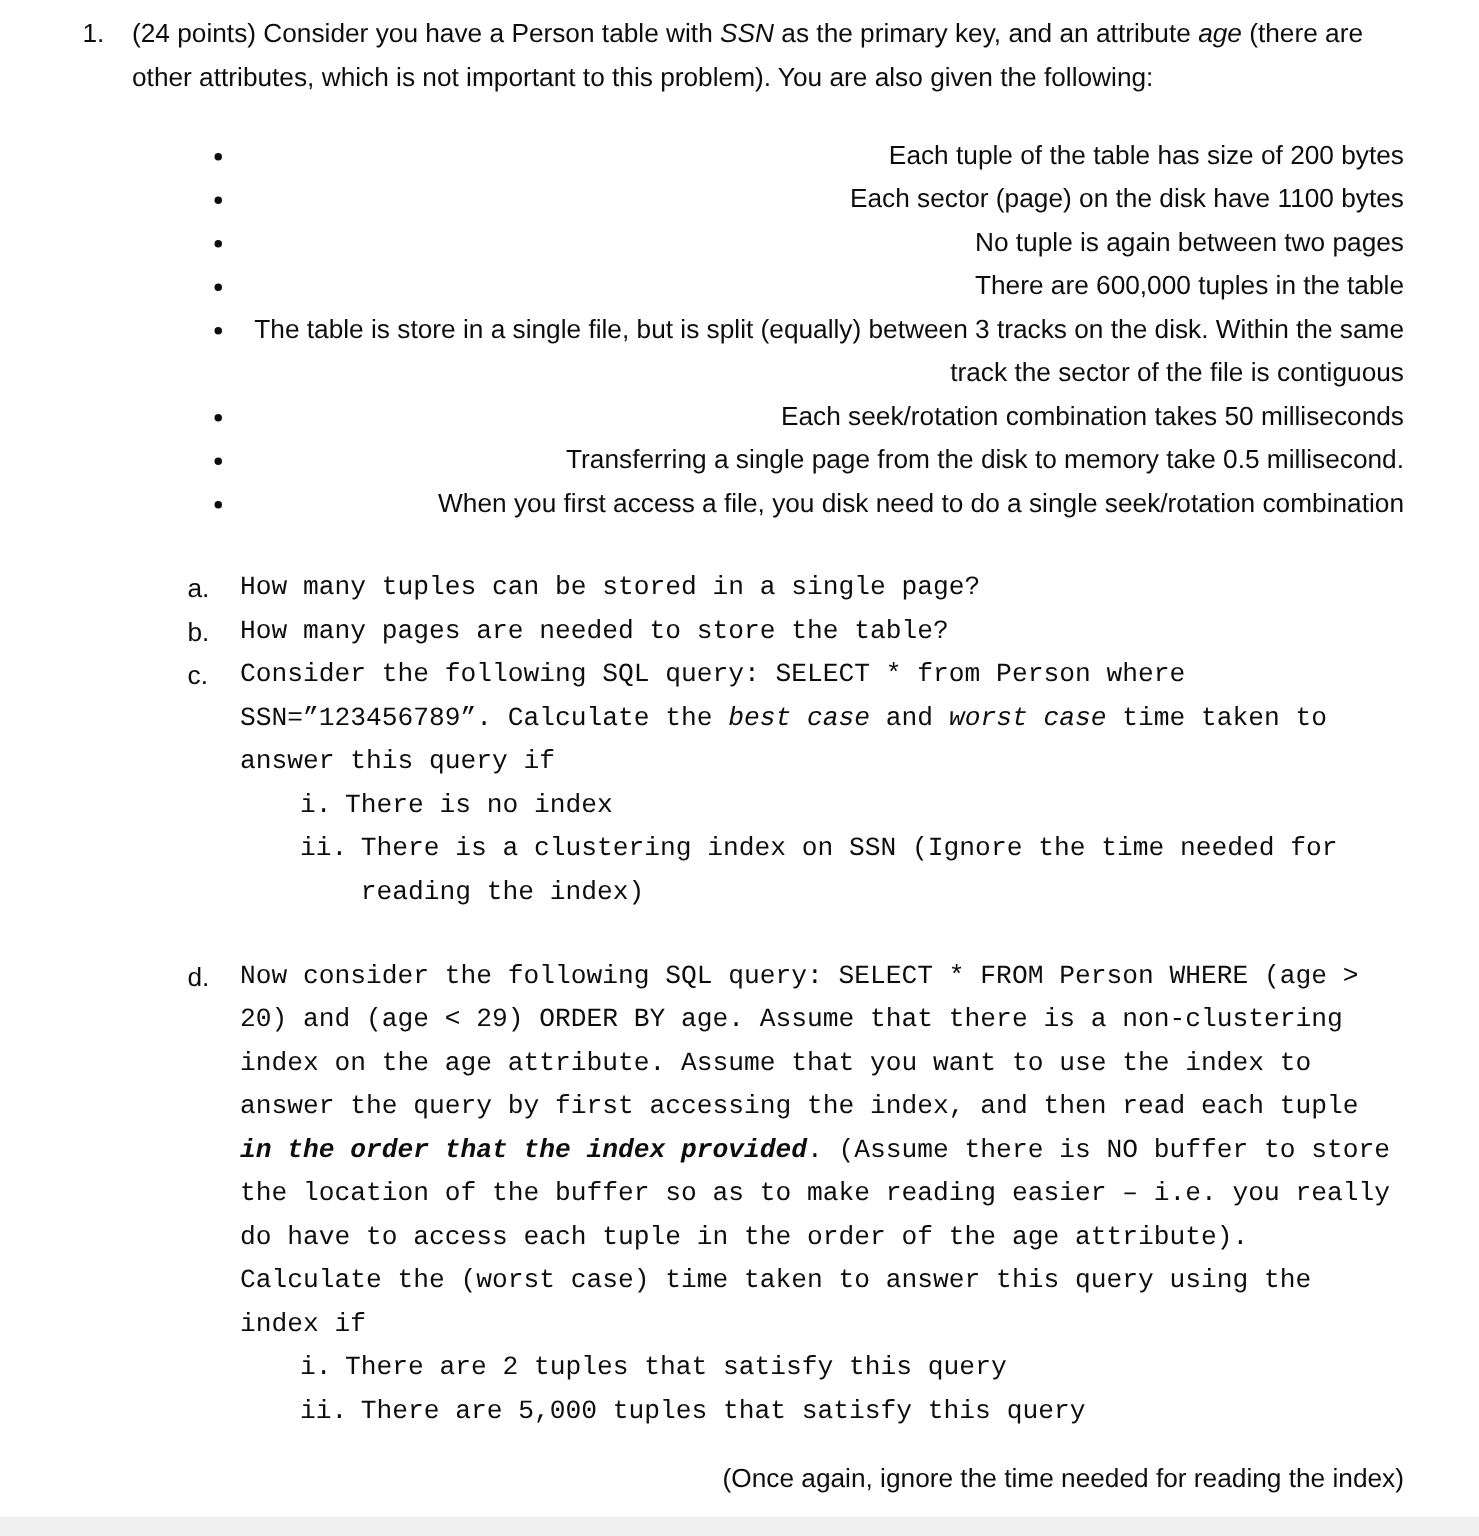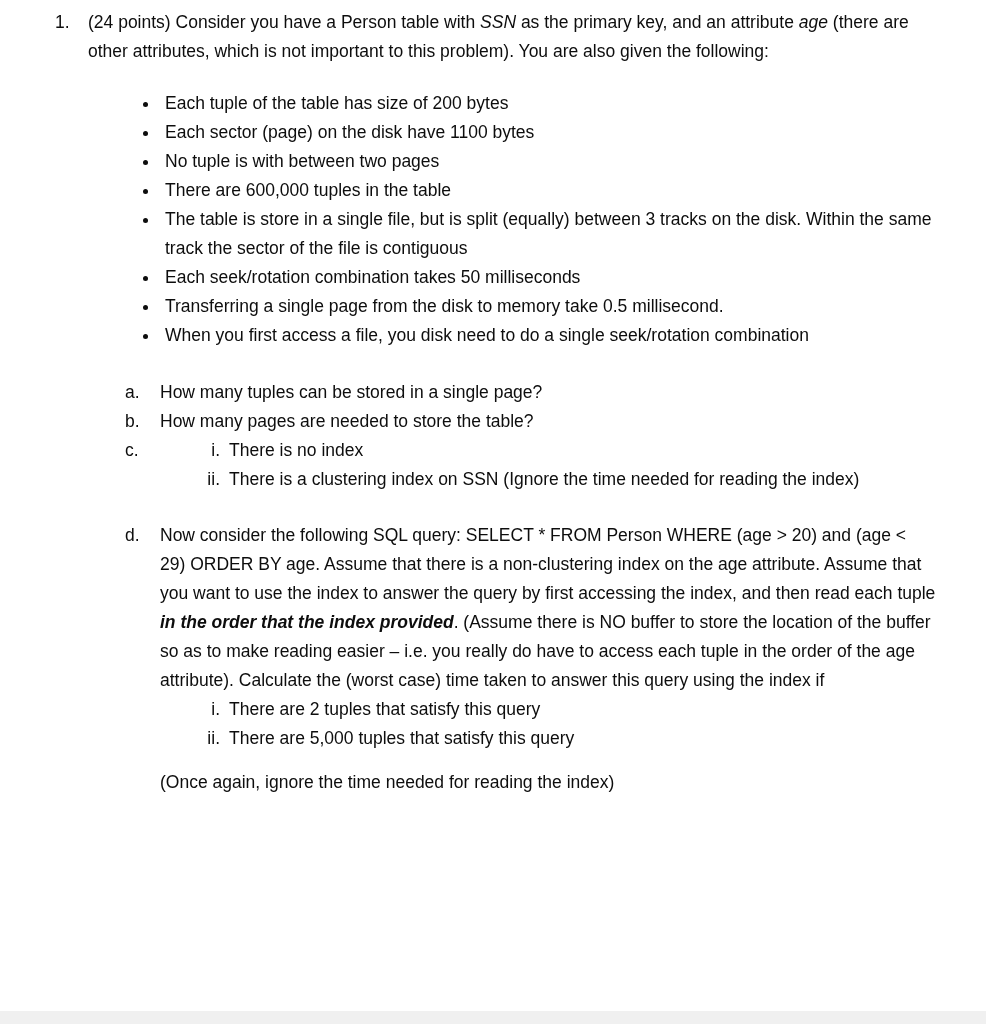--- a/index.html
+++ b/index.html
@@ -9,52 +9,52 @@
     font-family:"Liberation Sans", sans-serif;
     font-size:17.5px; line-height:29px;
     color:#0d0d0d;
     position:relative; overflow:hidden;
   }
   .page { padding:8px 50px 0 55px; }
   .question { display:flex; }
   .qnum { flex:0 0 33px; }
   .qbody { flex:1; }
   .intro { margin-bottom:23px; }
-  .bullets { list-style:disc; margin:0 0 28px 0; padding-left:72px; }
+  .bullets { list-style:disc; margin:0 0 28px 0; padding-left:72px;text-align:right; }
   .bullets li { padding-left:5px; }
   .parts { margin-left:37px; }
   .part { display:flex; }
   .plabel { flex:0 0 35px; }
-  .pcontent { flex:1; }
+  .pcontent { flex:1;font-family:Liberation Mono, monospace; }
   .subitems { margin-left:40px; }
   .subitem { display:flex; }
   .slabel { flex:0 0 20px; text-align:right; margin-right:9px; }
   .stext { flex:1; }
   .part-d { margin-top:27px; }
-  .note { margin:15px 0 0 35px; }
+  .note { margin:15px 0 0 35px;text-align:right; }
   .closing { margin:14px 0 0 35px; }
   .bottom-strip {
     position:absolute; left:0; bottom:0;
     width:100%; height:13px; background:#f0f0f0;
   }
 </style>
 </head>
 <body>
 
 <div class="page">
   <div class="question">
     <div class="qnum">1.</div>
     <div class="qbody">
 
       <p class="intro"><span>(24 points) Consider you have a Person table with </span><span style="font-style: italic; margin-top: 20px;">SSN</span><span> as the primary key, and an attribute </span><span style="font-style: italic; margin-top: 37px;">age</span><span> (there are other attributes, which is not important to this problem).  You are also given the following:</span></p>
 
       <ul class="bullets">
         <li>Each tuple of the table has size of 200 bytes</li>
         <li>Each sector (page) on the disk have 1100 bytes</li>
-        <li>No tuple is with between two pages</li>
+        <li>No tuple is again between two pages</li>
         <li>There are 600,000 tuples in the table</li>
         <li>The table is store in a single file, but is split (equally) between 3 tracks on the disk. Within the same track the sector of the file is contiguous</li>
         <li>Each seek/rotation combination takes 50 milliseconds</li>
         <li>Transferring a single page from the disk to memory take 0.5 millisecond.</li>
         <li>When you first access a file, you disk need to do a single seek/rotation combination</li>
       </ul>
 
       <div class="parts">
 
         <div class="part">
@@ -67,20 +67,21 @@
         <div class="part">
           <span class="plabel">b.</span>
           <div class="pcontent">
             <p><span>How many pages are needed to store the table?</span></p>
           </div>
         </div>
 
         <div class="part">
           <span class="plabel">c.</span>
           <div class="pcontent">
+            <p><span>Consider the following SQL query: SELECT * from Person where SSN=”123456789”. Calculate the </span><span style="font-style: italic;">best case</span><span> and </span><span style="font-style: italic;">worst case</span><span> time taken to answer this query if</span></p>
             <div class="subitems">
               <div class="subitem">
                 <span class="slabel">i.</span>
                 <span class="stext">There is no index</span>
               </div>
               <div class="subitem">
                 <span class="slabel">ii.</span>
                 <span class="stext">There is a clustering index on SSN (Ignore the time needed for reading the index)</span>
               </div>
             </div>

